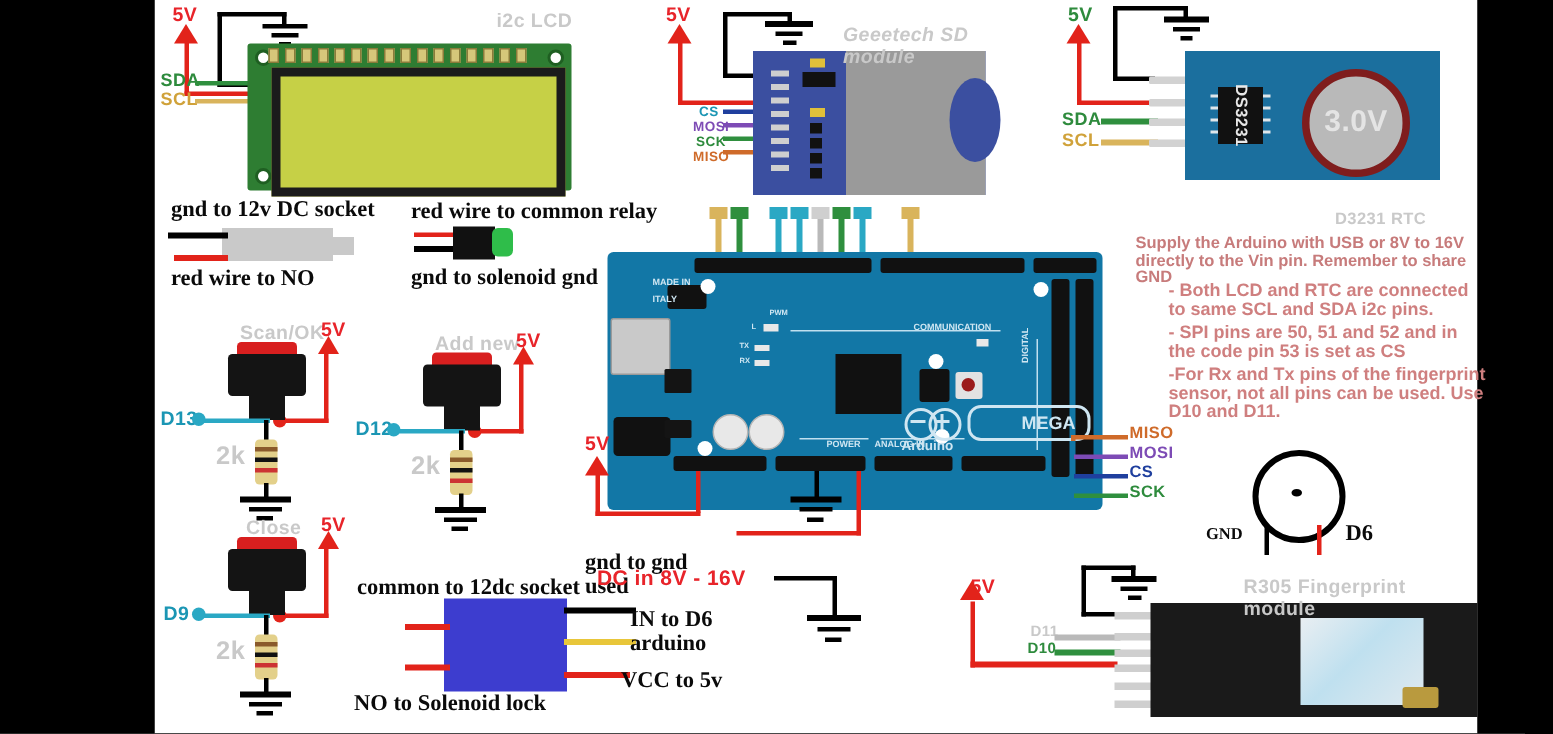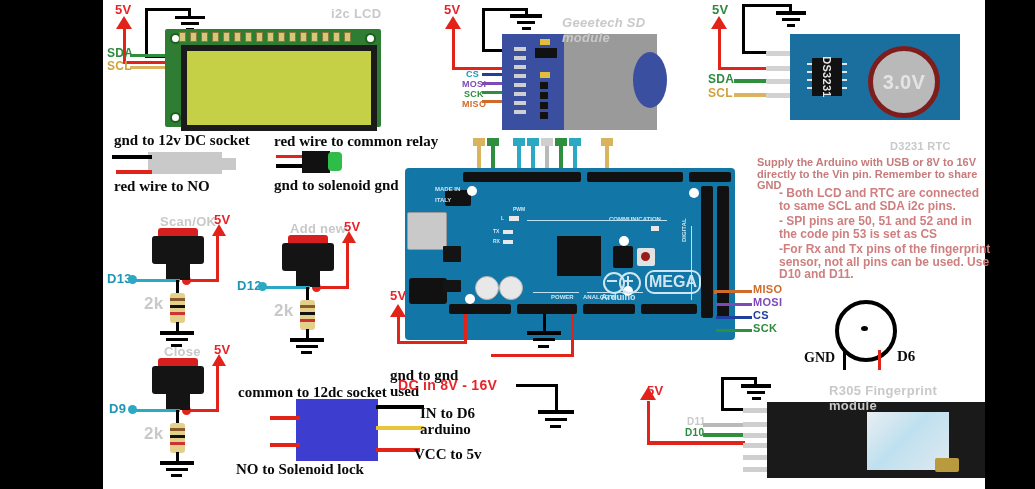--- a/index.html
+++ b/index.html
@@ -421,21 +421,21 @@
       <div class="ard-line" style="left:128px;top:124px;width:46px;"></div>
       <div class="ard-line" style="left:182px;top:124px;width:56px;"></div>
       <div class="ard-line" style="left:286px;top:58px;width:1px;height:74px;"></div>
 
       <div class="ard-logo" style="left:198px;top:104px;width:18px;height:18px;"></div>
       <div class="ard-logo" style="left:214px;top:104px;width:18px;height:18px;"></div>
       <div class="abs" style="left:202px;top:112px;width:10px;height:2px;background:#cfe6f2;"></div>
       <div class="abs" style="left:218px;top:112px;width:10px;height:2px;background:#cfe6f2;"></div>
       <div class="abs" style="left:222px;top:108px;width:2px;height:10px;background:#cfe6f2;"></div>
       <div class="ard-txt" style="left:196px;top:124px;font-size:9px;">Arduino</div>
-      <div class="ard-mega" style="left:240px;top:102px;width:52px;height:20px;font-size:16px;line-height:20px;">MEGA</div>
+      <div class="ard-mega" style="left:240px;top:102px;width:52px;height:20px;font-size:12px;line-height:20px;padding-left:26px;">MEGA</div>
     </div>
 
     <div class="abs cond lbl-red" style="left:-15px;top:120px;font-size:13px;">5V</div>
     <div class="w wred" style="left:-8px;top:148px;width:3px;height:28px;"></div>
     <div class="abs" style="left:-15px;top:136px;width:0;height:0;border-left:8px solid transparent;border-right:8px solid transparent;border-bottom:13px solid #e2231a;"></div>
     <div class="w wred" style="left:-8px;top:173px;width:70px;height:3px;"></div>
     <div class="w wred" style="left:59px;top:146px;width:3px;height:28px;"></div>
 
     <div class="w wblk" style="left:138px;top:146px;width:3px;height:18px;"></div>
     <div class="gnd-l1" style="left:122px;top:163px;width:34px;height:4px;"></div>
@@ -464,21 +464,21 @@
     <div class="abs note note2" style="left:22px;top:58px;width:206px;font-size:12px;">- SPI pins are 50, 51 and 52 and in the code pin 53 is set as CS</div>
     <div class="abs note note2" style="left:22px;top:86px;width:212px;font-size:12px;">-For Rx and Tx pins of the fingerprint sensor, not all pins can be used. Use D10 and D11.</div>
   </div>
 
   <div class="abs" style="left:805px;top:300px;width:140px;height:70px;">
     <div class="abs buzz" style="left:30px;top:0px;width:54px;height:54px;">
       <div class="abs buzz-dot" style="left:22px;top:22px;width:7px;height:5px;"></div>
     </div>
     <div class="w wblk" style="left:38px;top:50px;width:3px;height:20px;"></div>
     <div class="w wred" style="left:73px;top:50px;width:3px;height:20px;"></div>
-    <div class="abs serif" style="left:-1px;top:50px;font-size:14px;">GND</div>
+    <div class="abs serif" style="left:-1px;top:50px;font-size:11px;">GND</div>
     <div class="abs serif" style="left:92px;top:48px;font-size:15px;">D6</div>
   </div>
 
   <div class="abs" style="left:238px;top:378px;width:260px;height:110px;">
     <div class="abs serif" style="left:0px;top:6px;font-size:15px;white-space:nowrap;">common to 12dc socket</div>
     <div class="abs relay-blue" style="left:58px;top:21px;width:82px;height:62px;"></div>
     <div class="w wred" style="left:32px;top:38px;width:30px;height:4px;"></div>
     <div class="w wred" style="left:32px;top:65px;width:30px;height:4px;"></div>
     <div class="abs serif" style="left:-2px;top:84px;font-size:15px;width:130px;line-height:1.05;">NO to Solenoid lock</div>
     <div class="abs serif" style="left:152px;top:-10px;font-size:15px;width:100px;line-height:1.05;">gnd to gnd used</div>

